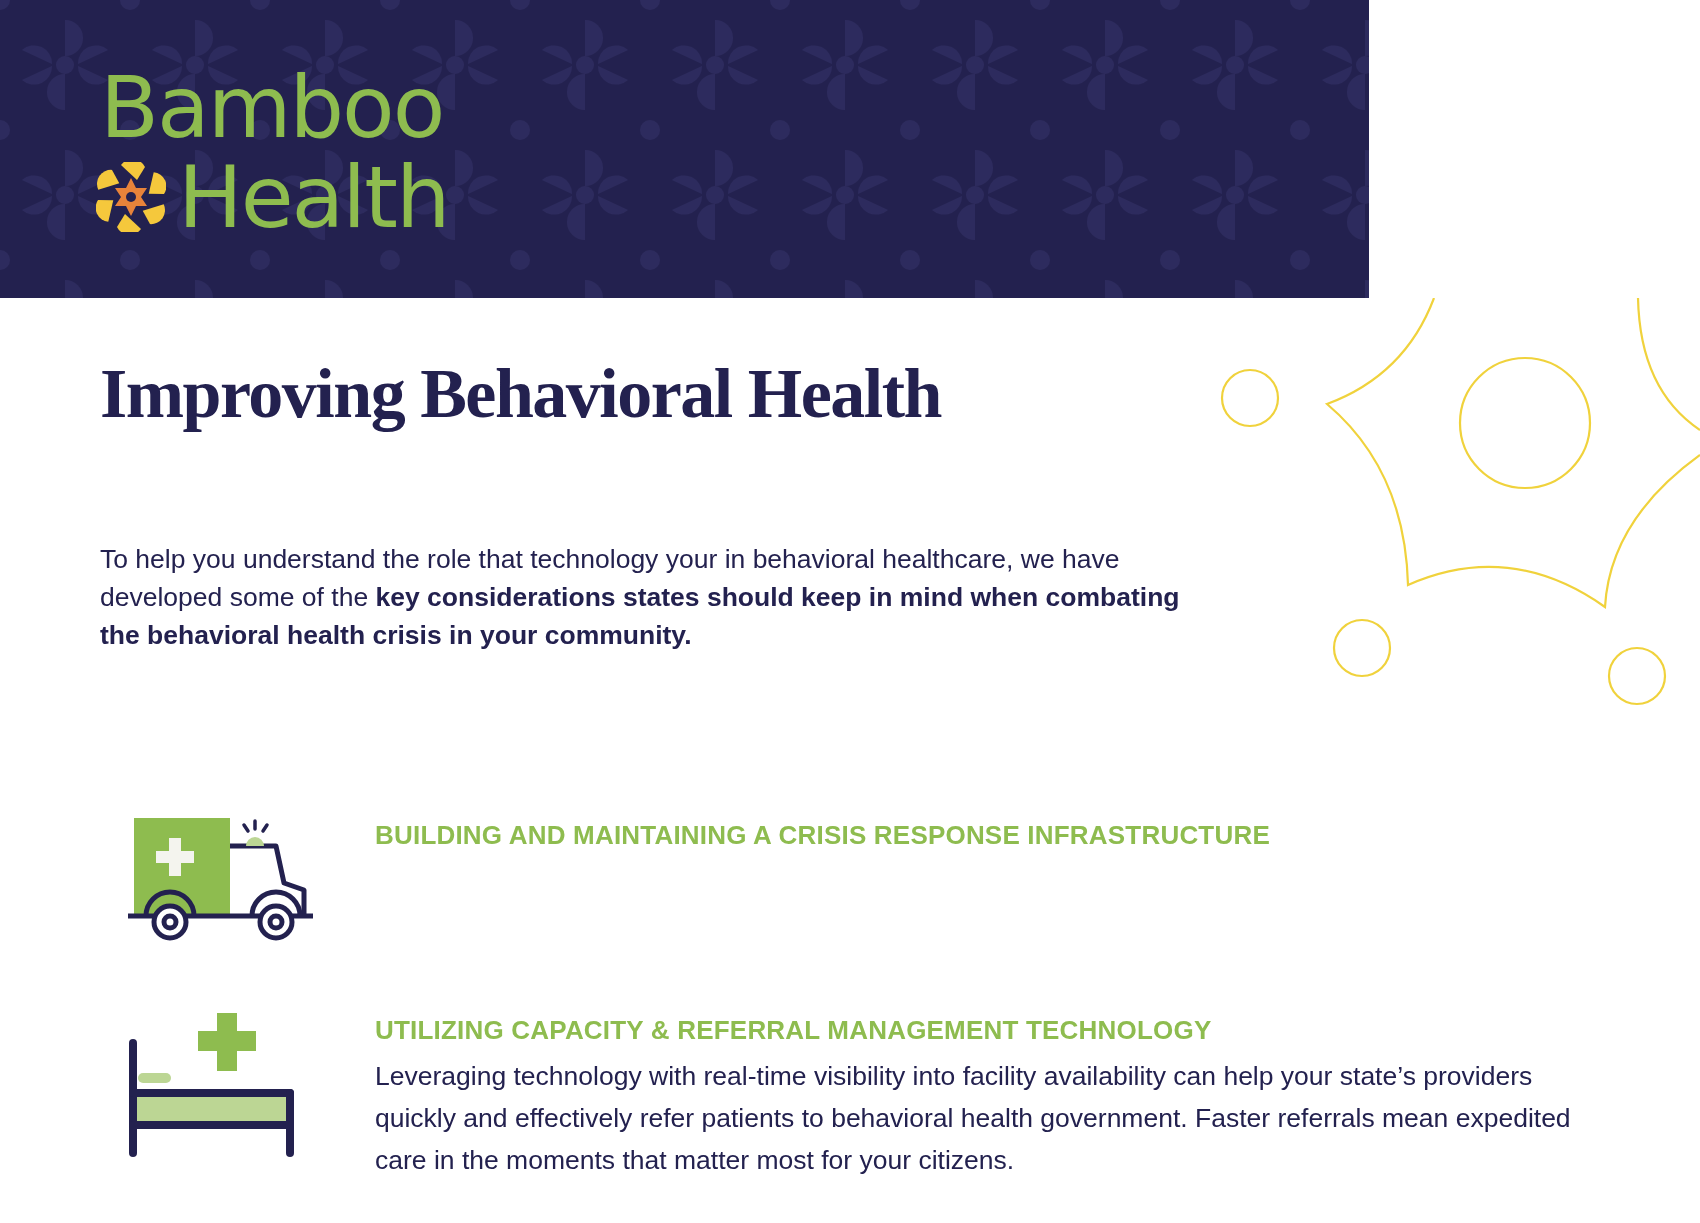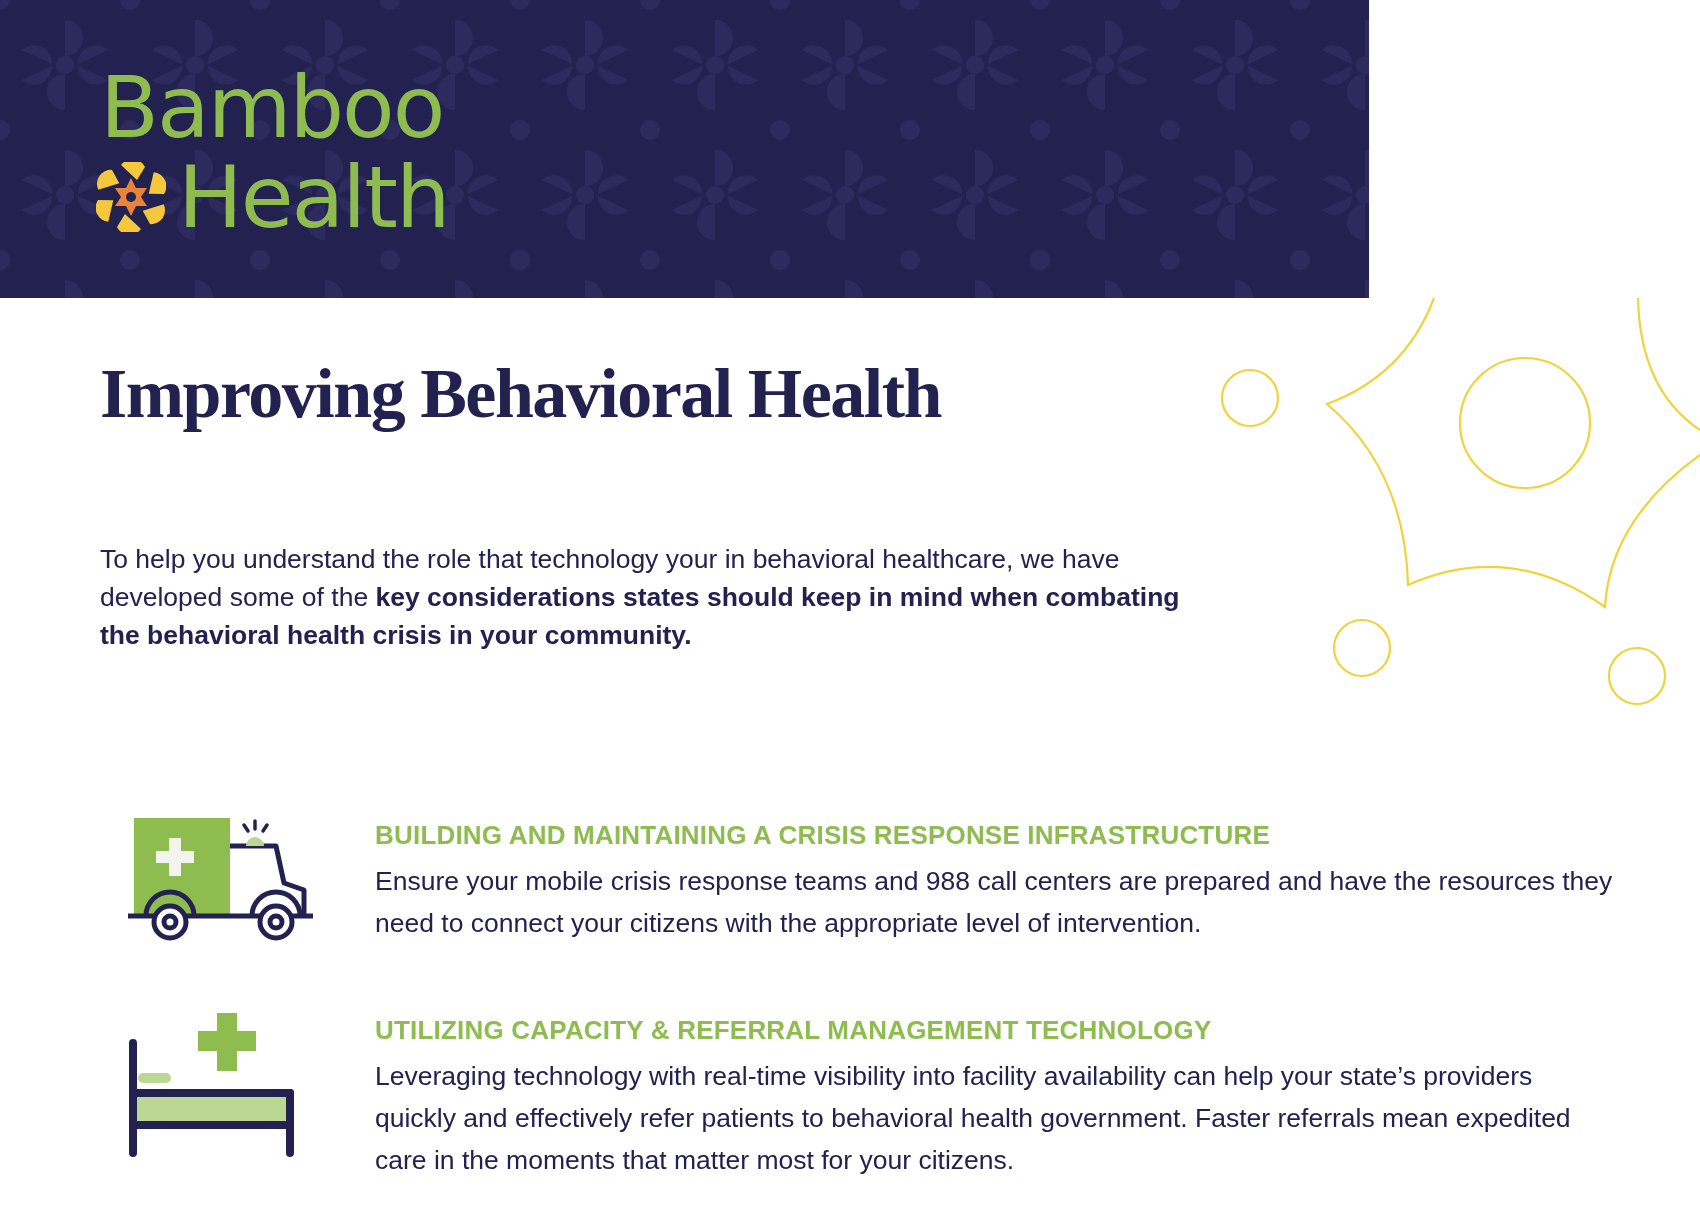--- a/index.html
+++ b/index.html
@@ -126,21 +126,20 @@
       <path d="M 18 98 a 24 24 0 0 1 48 0"></path>
       <circle cx="42" cy="104" r="16" fill="#ffffff"></circle>
       <circle cx="42" cy="104" r="6"></circle>
       <path d="M 124 98 a 24 24 0 0 1 48 0"></path>
       <circle cx="148" cy="104" r="16" fill="#ffffff"></circle>
       <circle cx="148" cy="104" r="6"></circle>
     </g>
   </svg>
   <div class="text">
     <h2>BUILDING AND MAINTAINING A CRISIS RESPONSE INFRASTRUCTURE</h2>
-    <p>Ensure your mobile crisis response teams and 988 call centers are prepared and have the resources they need to connect your citizens with the appropriate level of intervention.</p>
   </div>
 </div>
 
 <div class="feature f2">
   <svg class="icon" viewBox="0 0 170 150">
     <rect x="70" y="18" width="58" height="20" fill="#8ebc4f"></rect>
     <rect x="89" y="0" width="20" height="58" fill="#8ebc4f"></rect>
     <rect x="10" y="60" width="33" height="10" rx="5" fill="#bcd694"></rect>
     <rect x="8" y="80" width="153" height="32" fill="#bcd694"></rect>
     <g stroke="#23214f" stroke-width="8" stroke-linecap="round" fill="none">

